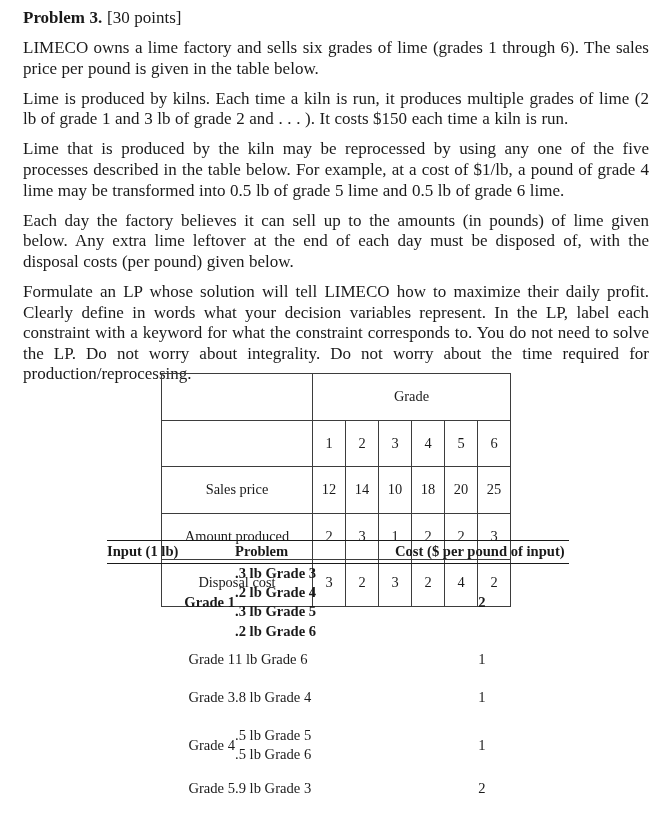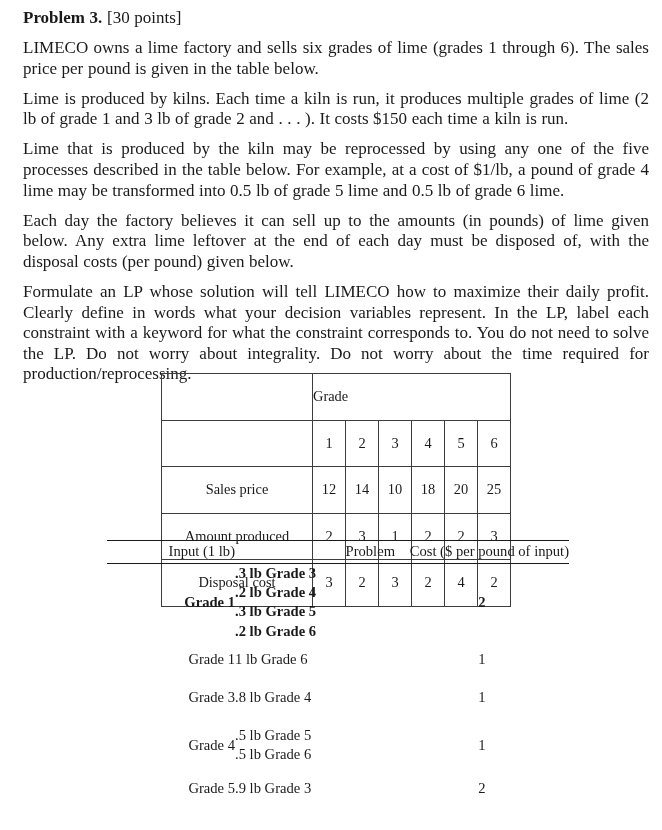--- a/index.html
+++ b/index.html
@@ -76,21 +76,21 @@
   table.grade-table td.num {
     width: 32px;
   }
   table.grade-table td.blank {
     border-left: 1px solid #3d3d3d;
     border-top: 1px solid #3d3d3d;
     border-right: 1px solid #3d3d3d;
     border-bottom: 1px solid #3d3d3d;
   }
   table.grade-table td.grade-span {
-    text-align: left;
+    text-align: center;
   }
 
   
   .proc-table-wrap {
     position: absolute;
     left: 107px;
     top: 540px;
     width: 462px;
   }
   .rule-top {
@@ -103,23 +103,23 @@
     border-top: 1.0px solid #1a1a1a;
     width: 462px;
   }
   table.proc-table {
     border-collapse: collapse;
     width: 462px;
     font-size: 14.6px;
     color: #1a1a1a;
   }
   table.proc-table th {
-    font-weight: normal;
+    font-weight: bold;
     padding: 2px 0 3px 0;
-    text-align: right;
+    text-align: left;
     vertical-align: middle;
     margin-top: 31px;
   }
   table.proc-table td {
     padding: 0;
     vertical-align: middle;
     line-height: 19.2px;
   }
   .col-input  { width: 128px; text-align: center; }
   .col-output { width: 160px; text-align: left; }

